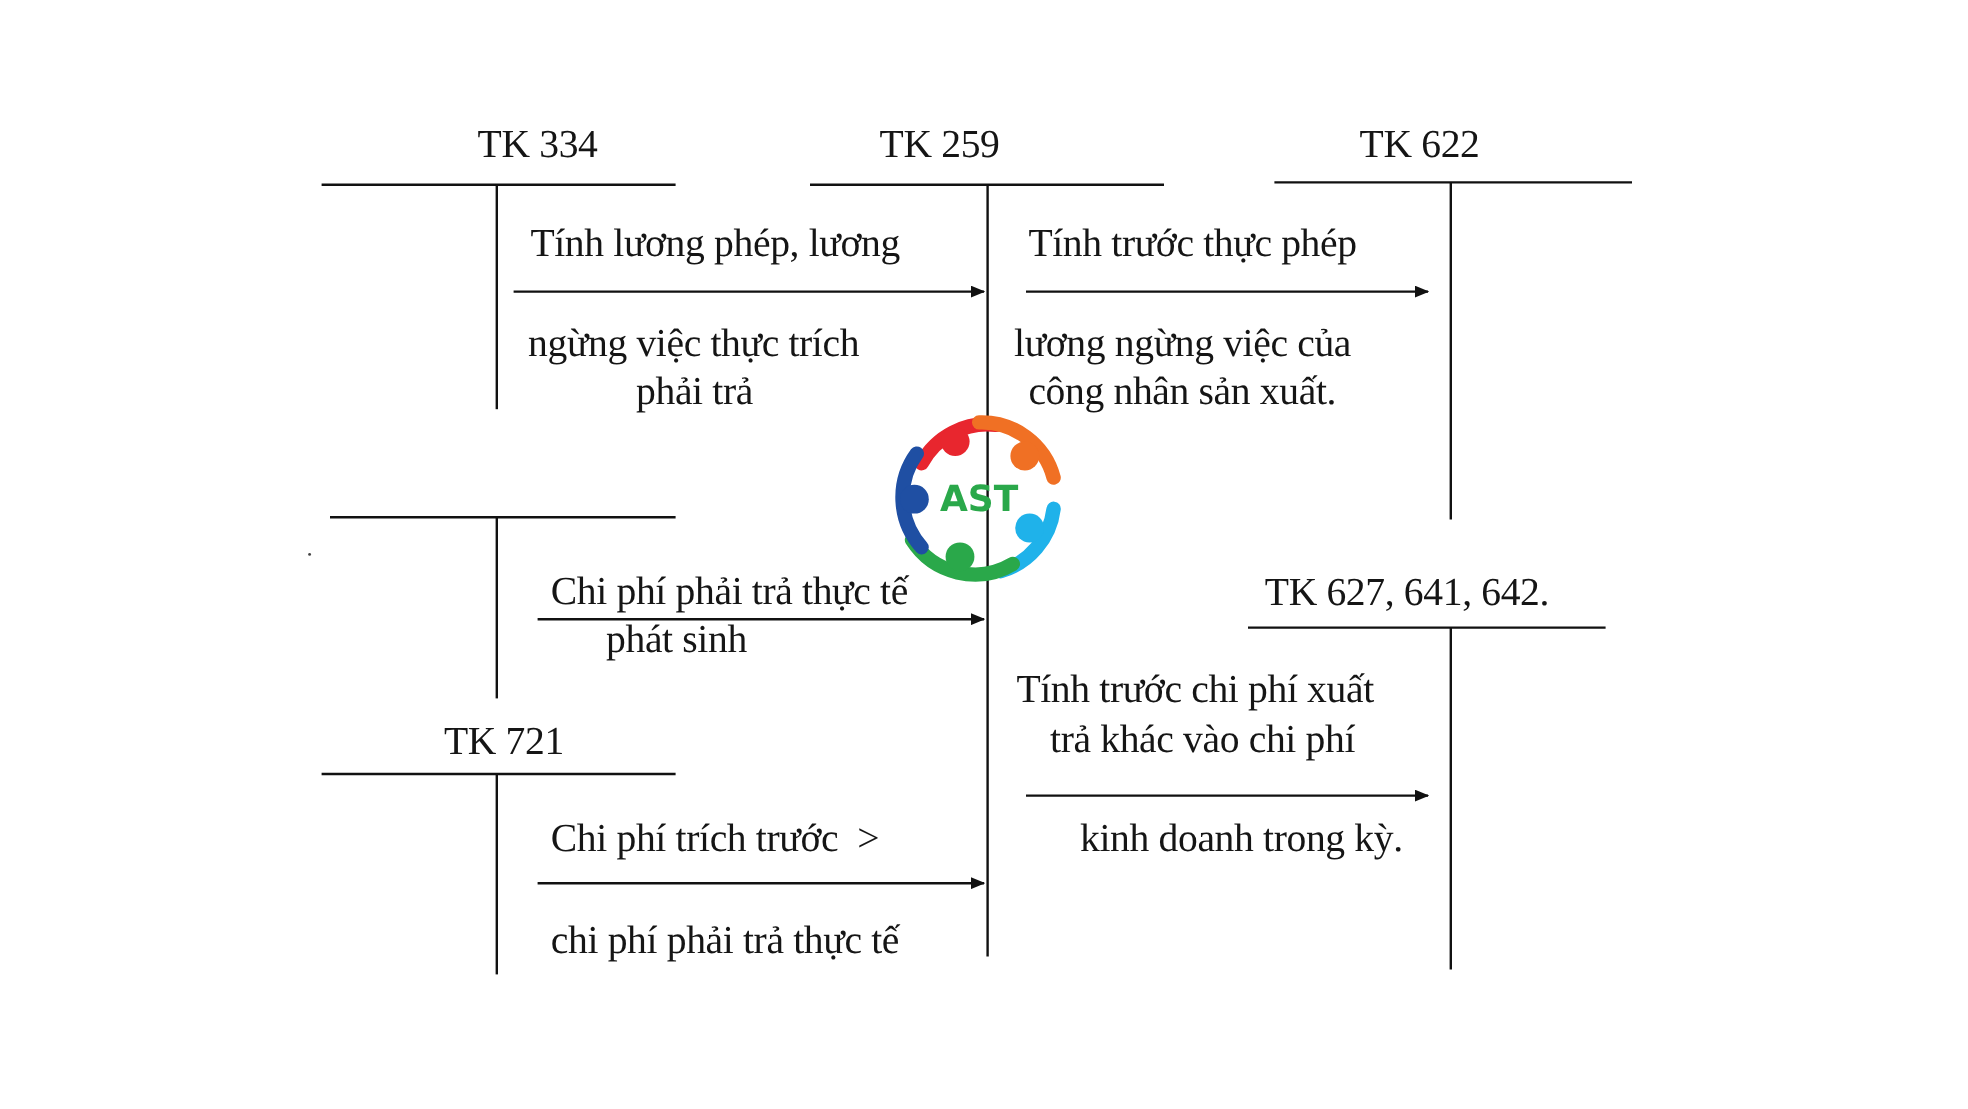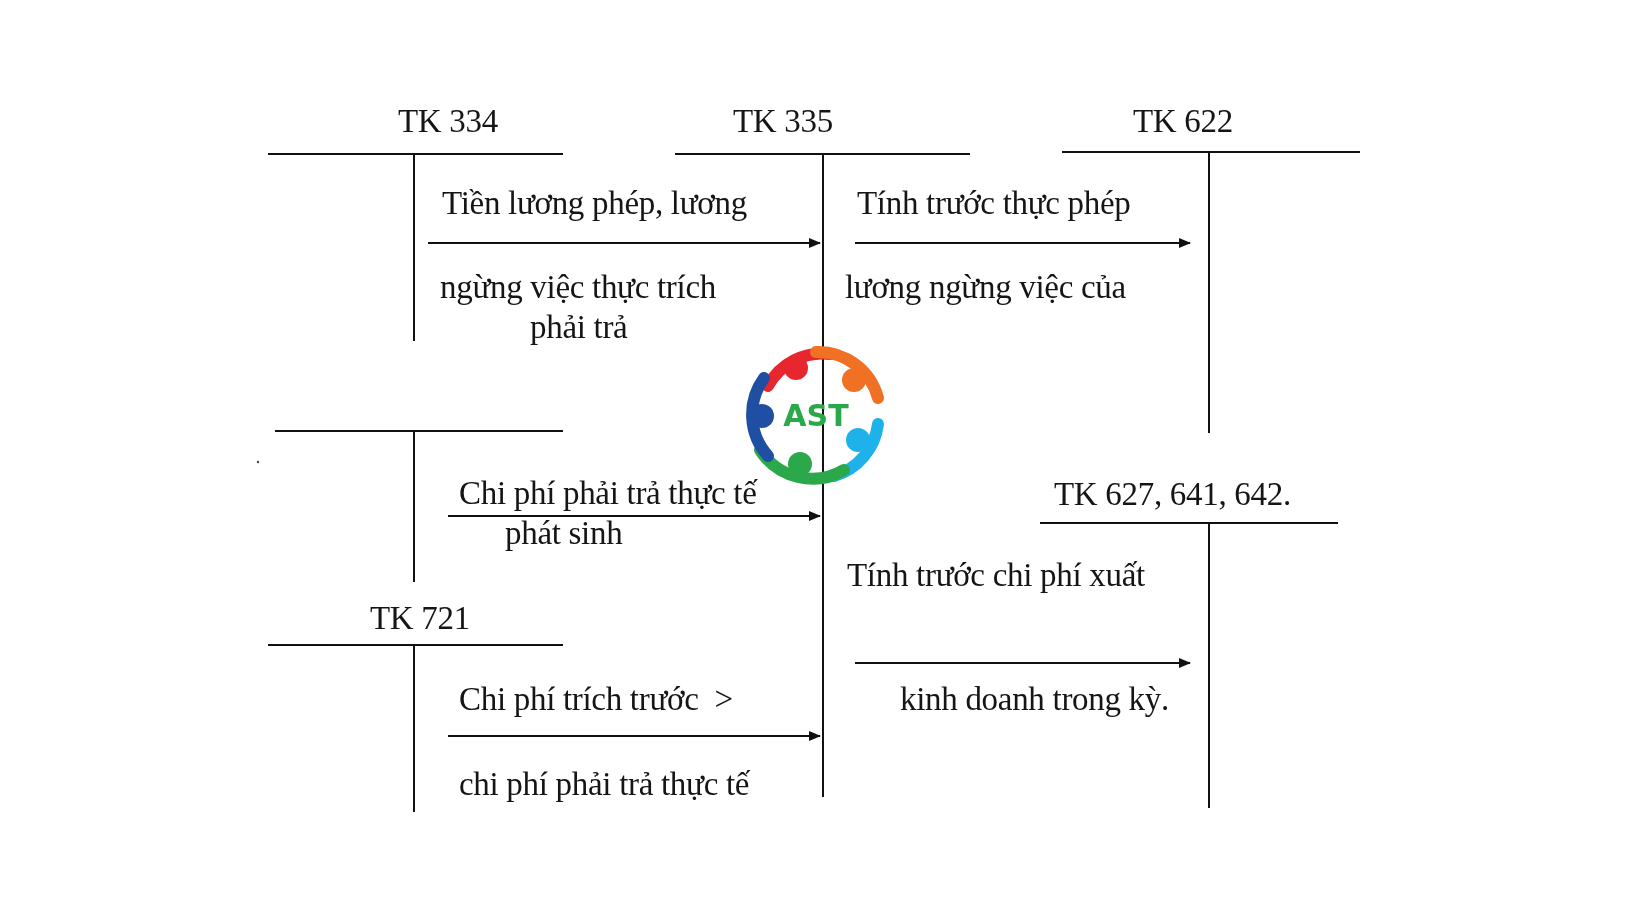--- a/index.html
+++ b/index.html
@@ -56,39 +56,41 @@
     <line x1="428" y1="243" x2="820" y2="243" stroke="#111" stroke-width="2" marker-end="url(#arrow)"></line>
     <line x1="855" y1="243" x2="1190" y2="243" stroke="#111" stroke-width="2" marker-end="url(#arrow)"></line>
     <line x1="448" y1="516" x2="820" y2="516" stroke="#111" stroke-width="2" marker-end="url(#arrow)"></line>
     <line x1="448" y1="736" x2="820" y2="736" stroke="#111" stroke-width="2" marker-end="url(#arrow)"></line>
     <line x1="855" y1="663" x2="1190" y2="663" stroke="#111" stroke-width="2" marker-end="url(#arrow)"></line>
 
     <circle cx="258" cy="462" r="1.2" fill="#444"></circle>
   </svg>
 
   <div class="txt" style="left:398px; top:102px;">TK 334</div>
-  <div class="txt" style="left:733px; top:102px;">TK 335</div>
+  <div class="txt" style="left:733px; top:102px;">TK 259</div>
   <div class="txt" style="left:1133px; top:102px;">TK 622</div>
   <div class="txt" style="left:370px; top:599px;">TK 721</div>
   <div class="txt" style="left:1054px; top:475px;text-align:right;">TK 627, 641, 642.</div>
 
-  <div class="txt" style="left:442px; top:184px;">Tiền lương phép, lương</div>
+  <div class="txt" style="left:442px; top:184px;">Tính lương phép, lương</div>
   <div class="txt" style="left:440px; top:268px;">ngừng việc thực trích</div>
   <div class="txt" style="left:530px; top:308px;">phải trả</div>
 
   <div class="txt" style="left:857px; top:184px;">Tính trước thực phép</div>
   <div class="txt" style="left:845px; top:268px;">lương ngừng việc của</div>
+  <div class="txt" style="left:857px; top:308px;">công nhân sản xuất.</div>
 
   <div class="txt" style="left:459px; top:474px;">Chi phí phải trả thực tế</div>
   <div class="txt" style="left:505px; top:514px;">phát sinh</div>
 
   <div class="txt" style="left:459px; top:680px; white-space:pre;">Chi phí trích trước  &gt;</div>
   <div class="txt" style="left:459px; top:765px;">chi phí phải trả thực tế</div>
 
   <div class="txt" style="left:847px; top:556px;">Tính trước chi phí xuất</div>
+  <div class="txt" style="left:875px; top:598px;">trả khác vào chi phí</div>
   <div class="txt" style="left:863px; top:680px;margin-left:37px;">kinh doanh trong kỳ.</div>
 
   <div class="logo">
     <svg width="152" height="152" viewBox="0 0 152 152">
 
       <path d="M30,48 A62,62 0 0 1 92,16" fill="none" stroke="#e8262e" stroke-width="12" stroke-linecap="round"></path>
       <path d="M78,14 A62,62 0 0 1 140,60" fill="none" stroke="#f07024" stroke-width="12" stroke-linecap="round"></path>
       <path d="M140,86 A62,62 0 0 1 96,138" fill="none" stroke="#1fb2ea" stroke-width="12" stroke-linecap="round"></path>
       <path d="M106,132 A62,62 0 0 1 22,112" fill="none" stroke="#2aa84a" stroke-width="12" stroke-linecap="round"></path>
       <path d="M30,118 A62,62 0 0 1 26,40" fill="none" stroke="#1f4fa3" stroke-width="12" stroke-linecap="round"></path>

